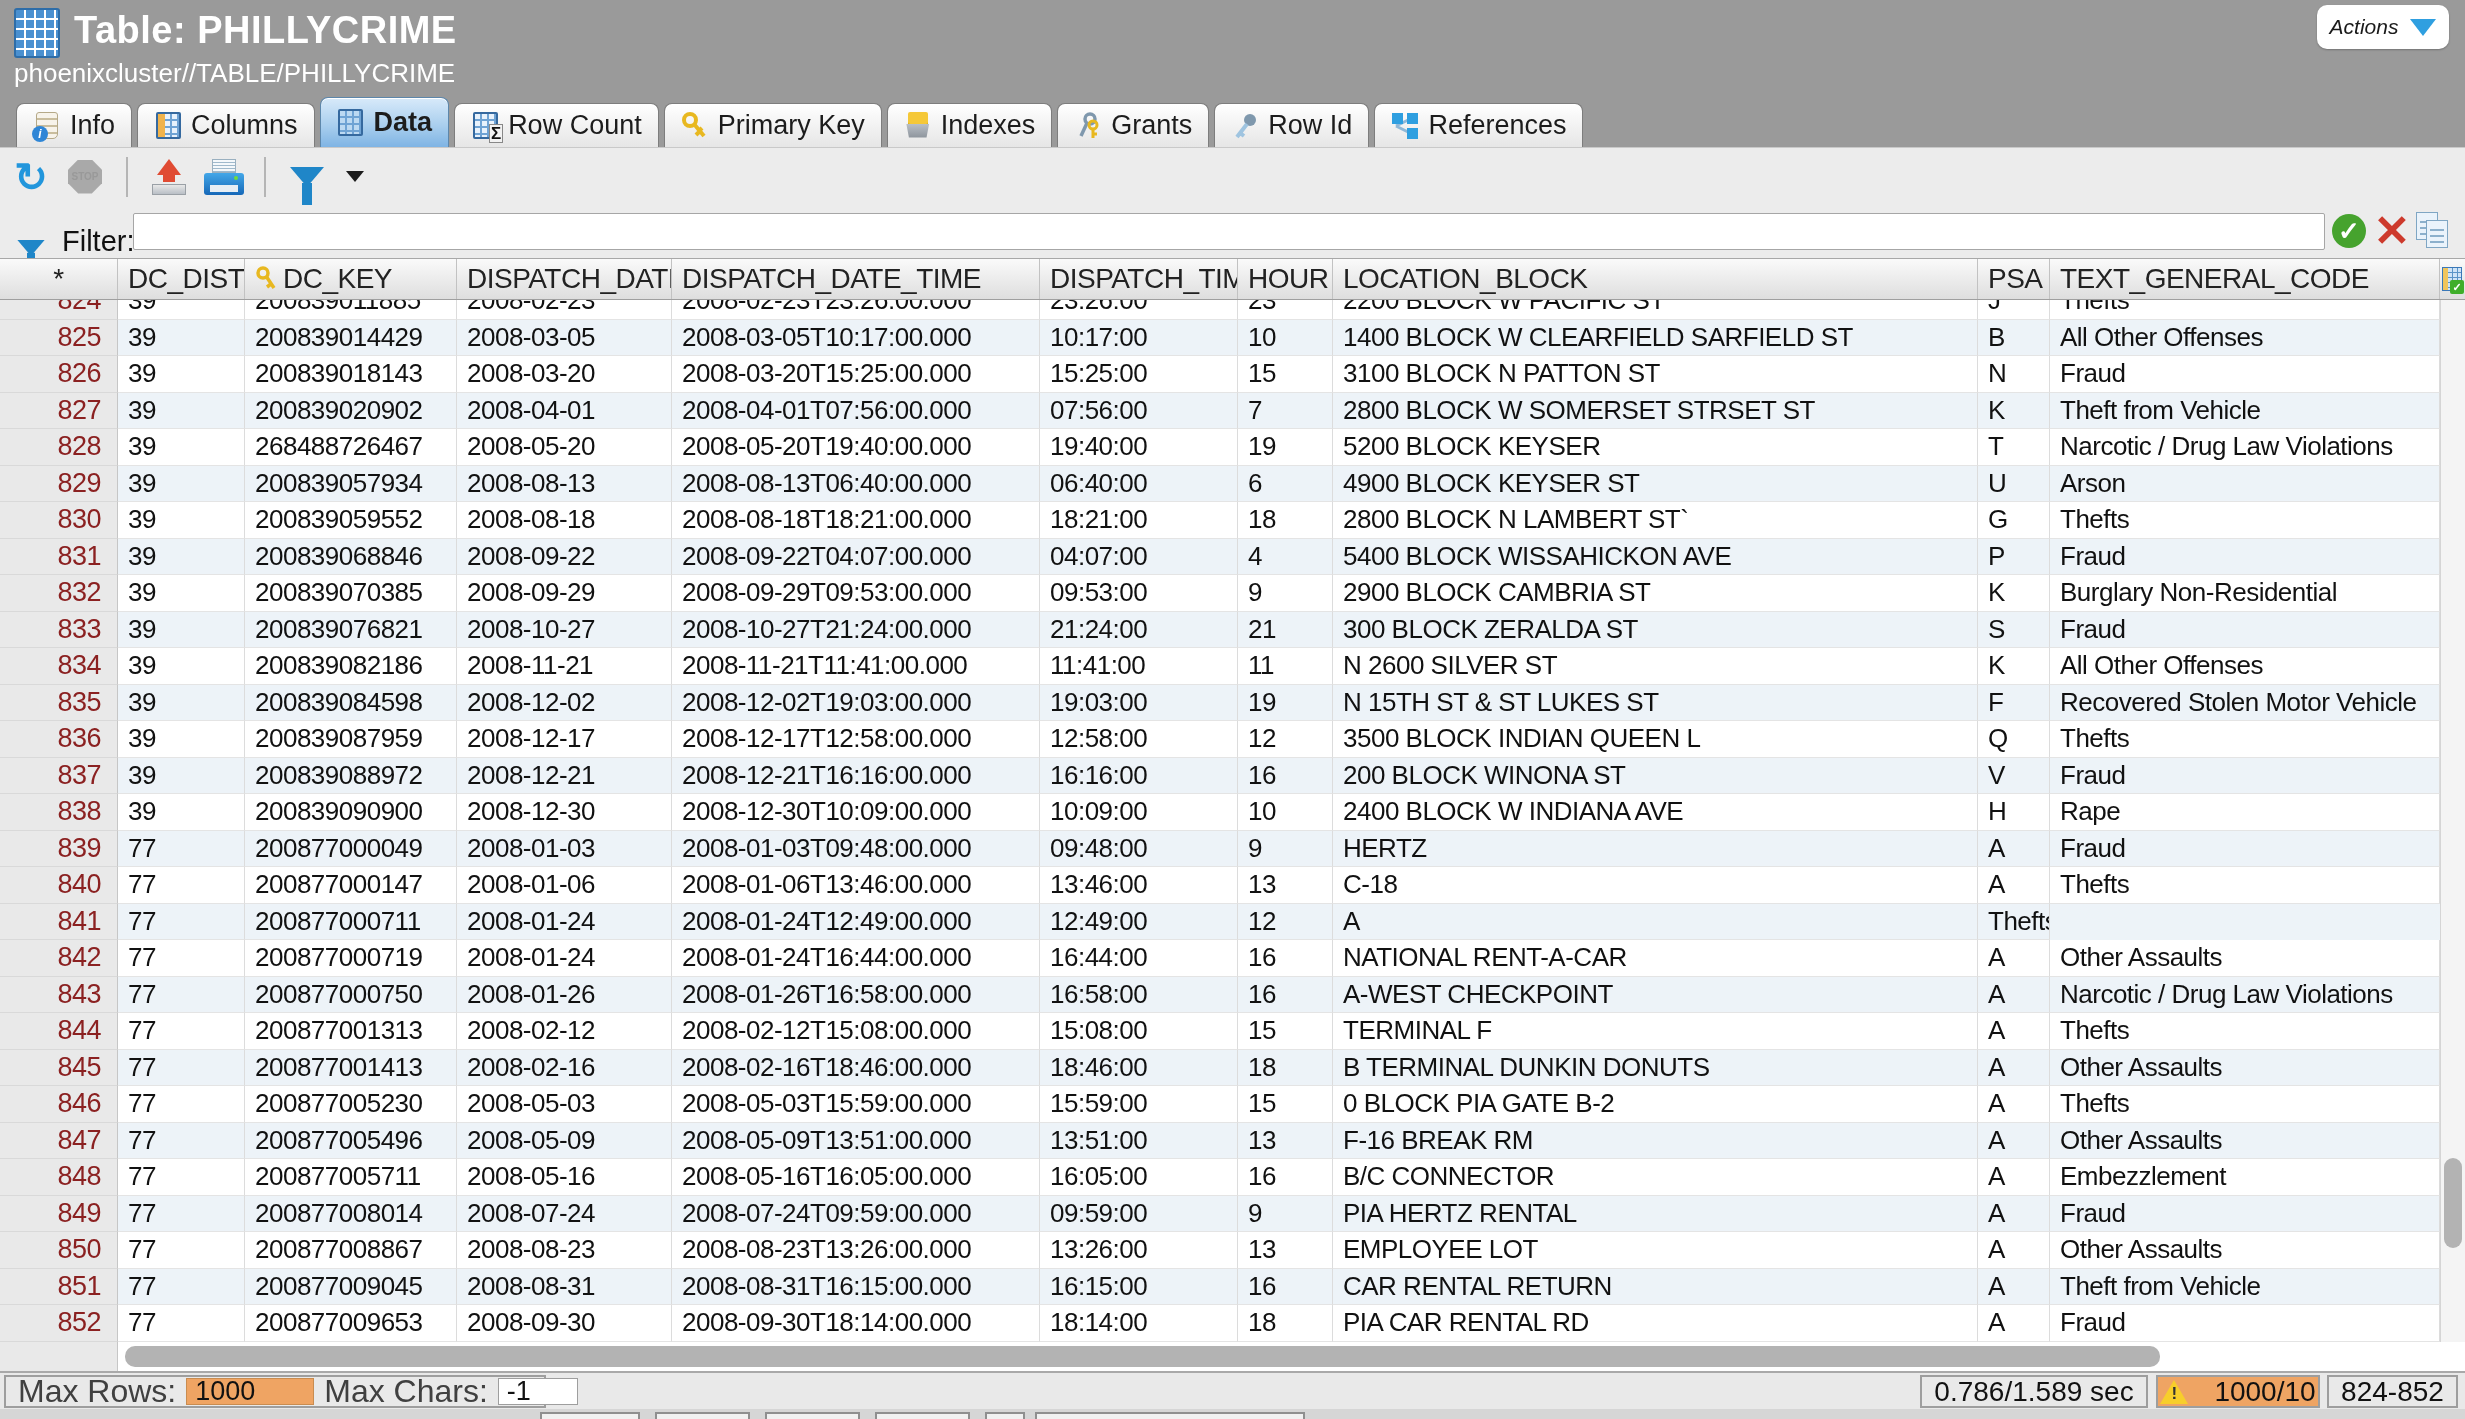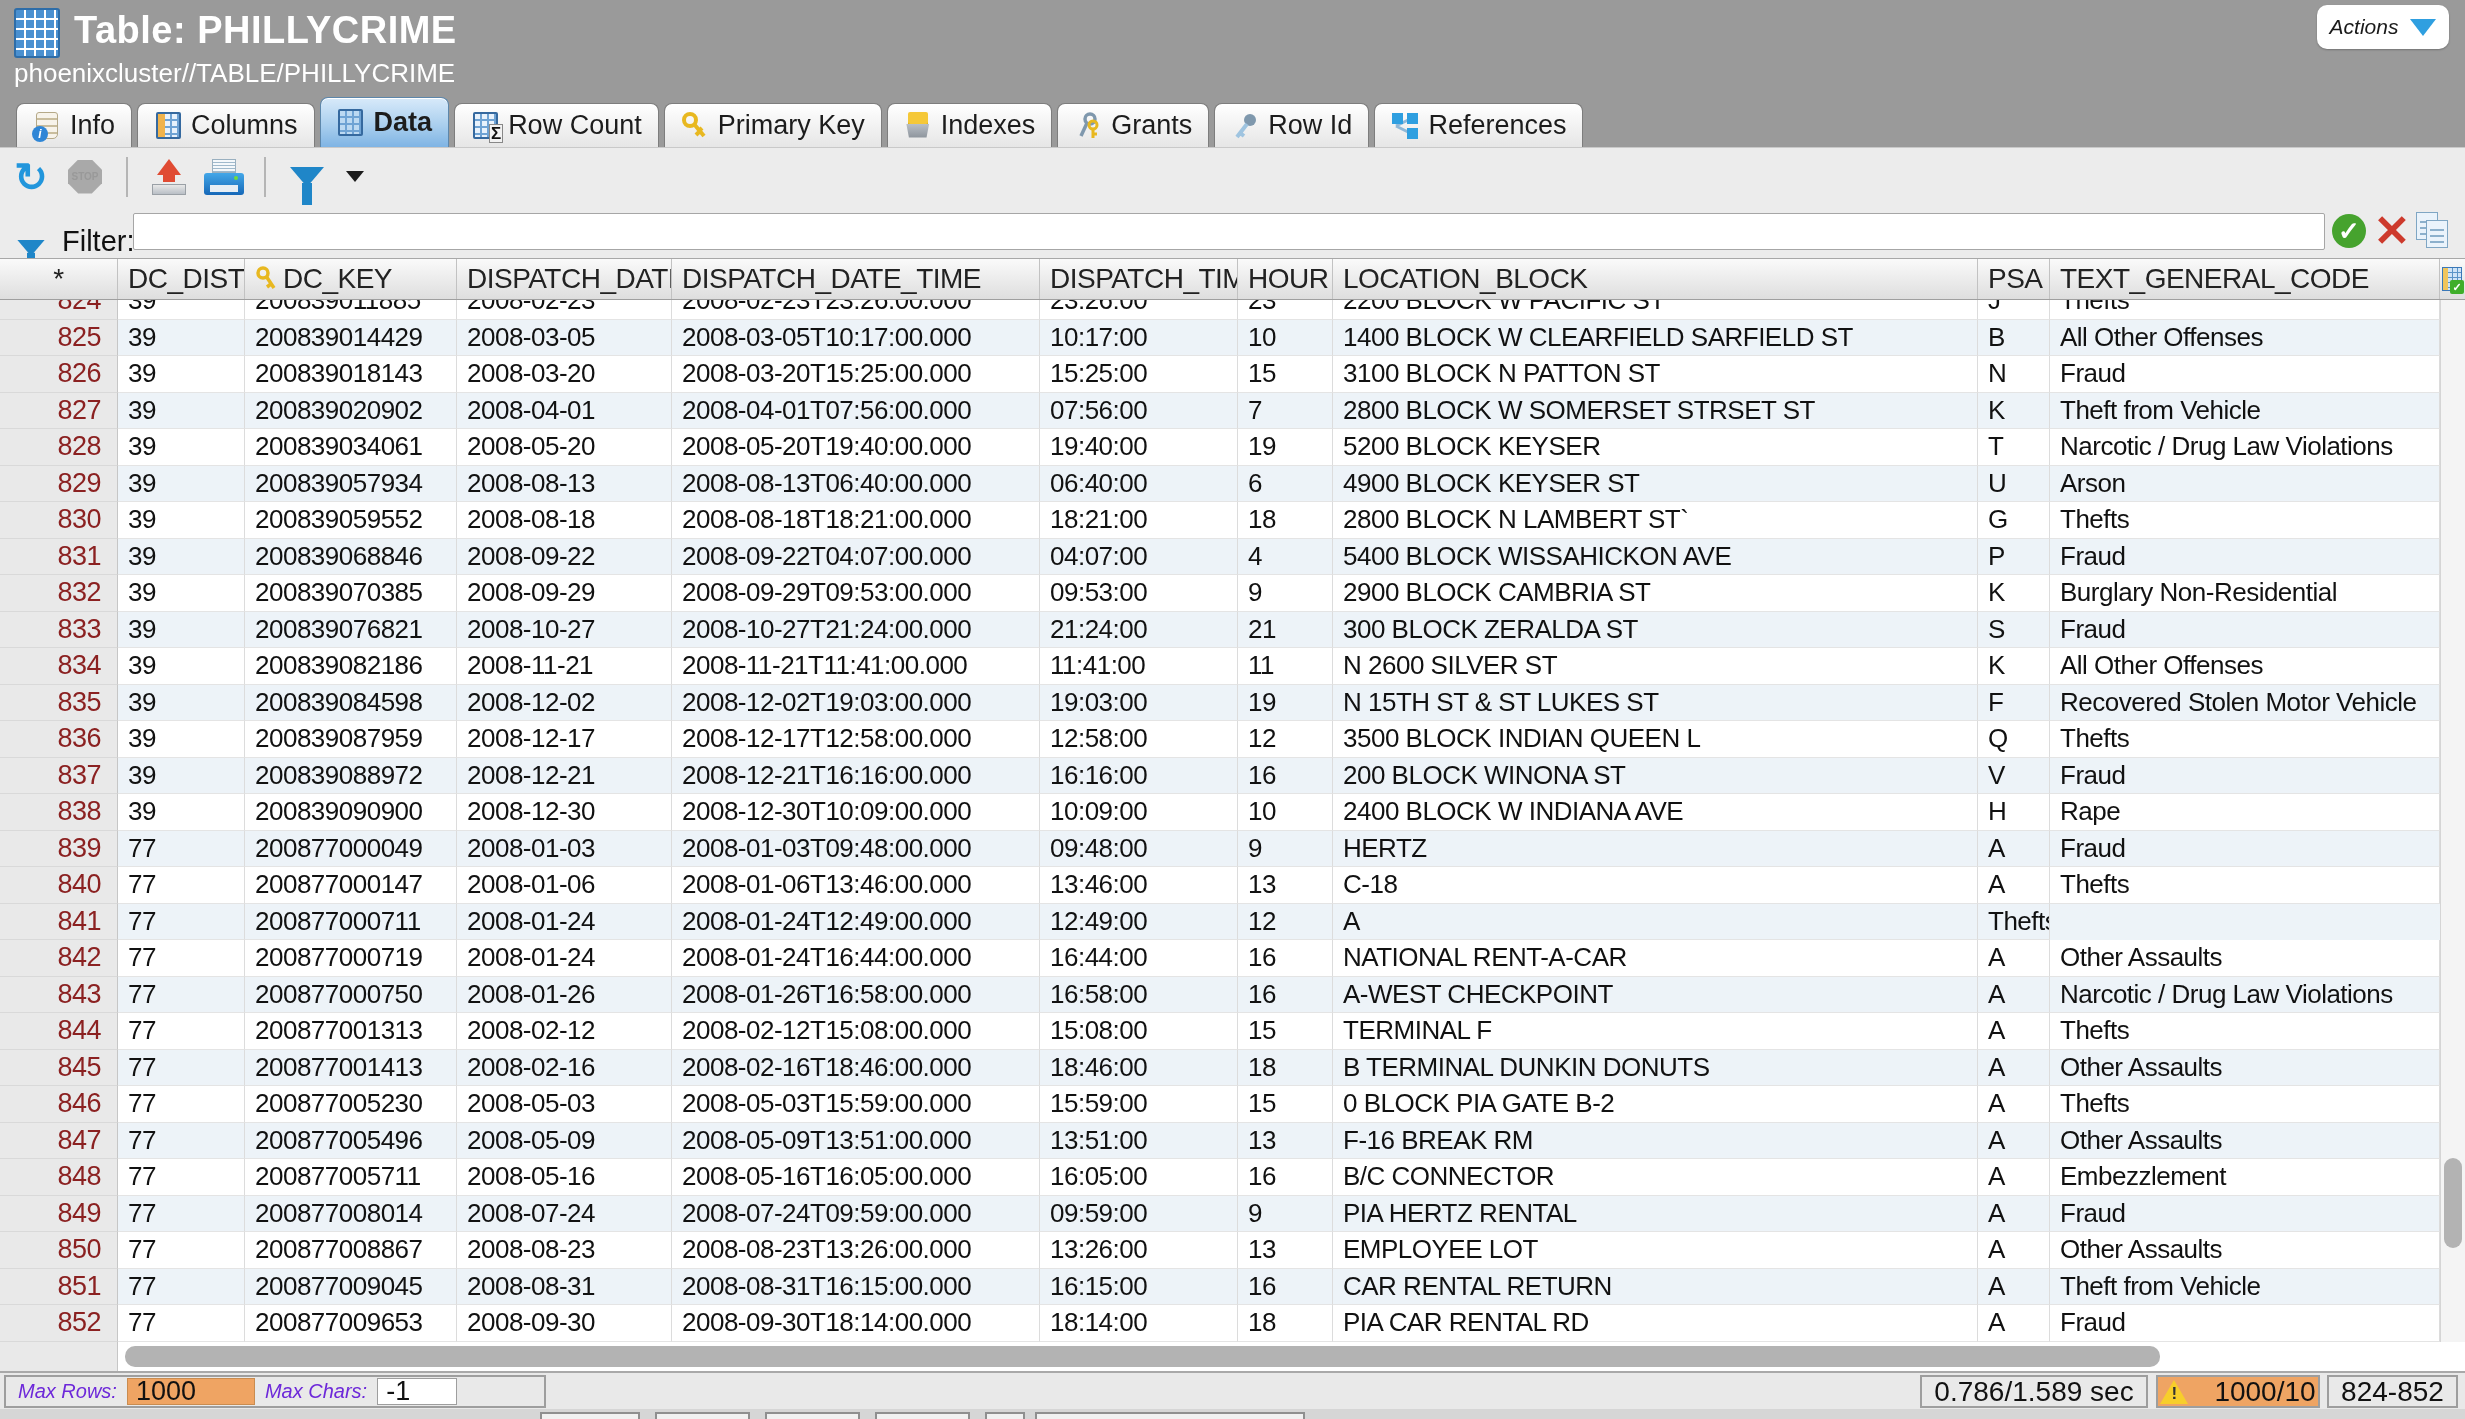--- a/index.html
+++ b/index.html
@@ -113,21 +113,21 @@
   .below-rows { position:absolute; top:1084px; left:0; width:2440px; height:29px; background:#ffffff; }
   .below-rows .numcol { position:absolute; left:0; top:0; width:118px; height:29px; background:#e9e9e9; border-right:1px solid #c6c6c6; }
   .hthumb { position:absolute; left:125px; top:4px; width:2035px; height:21px; background:#b3b3b3; border-radius:10px; }
 
   .vscroll { position:absolute; top:42px; right:0; width:25px; height:1042px; background:#f4f4f4; border-left:1px solid #d5d5d5; }
   .vthumb { position:absolute; left:3px; top:858px; width:18px; height:90px; background:#b3b3b3; border-radius:9px; }
 
   
   .statusbar { position:absolute; top:1371px; left:0; width:2465px; height:38px; background:#e9e9e9; border-top:2px solid #a9a9a9; }
   .maxbox { position:absolute; left:4px; top:2px; width:542px; height:33px; border:2px solid #9e9e9e; display:flex; align-items:center; gap:10px; padding-left:12px; }
-  .sb-label { font-size:20px; color:#6d28d9; white-space:nowrap;font-style:italic; }
+  .sb-label { font-size:32px; color:#404040; white-space:nowrap; }
   .maxrows-input { width:128px; height:27px; background:#efa463; border:1px solid #c98c50; font-size:27px; padding-left:8px; font-family:"Liberation Sans",sans-serif; color:#111; }
   .maxchars-input { width:80px; height:27px; background:#ffffff; border:1px solid #9e9e9e; font-size:27px; padding-left:8px; font-family:"Liberation Sans",sans-serif; color:#111; }
   .sb-box { position:absolute; top:2px; height:33px; border:2px solid #9e9e9e; display:flex; align-items:center; justify-content:center; font-size:28px; color:#111; background:#e9e9e9; white-space:nowrap; }
   .sb-box.timing { left:1920px; width:228px; }
   .sb-box.warn { left:2156px; width:164px; background:#efa463; gap:26px; }
   .sb-box.range { left:2327px; width:131px; }
   .warn-tri { width:0; height:0; border-left:14px solid transparent; border-right:14px solid transparent; border-bottom:24px solid #f7ce2b; position:relative; }
   .warn-tri:after { content:"!"; position:absolute; left:-3px; top:4px; font-size:17px; font-weight:bold; color:#333; }
 
   
@@ -361,21 +361,21 @@
             <div class="tcell c4">2008-04-01T07:56:00.000</div>
             <div class="tcell c5">07:56:00</div>
             <div class="tcell c6">7</div>
             <div class="tcell c7">2800 BLOCK W  SOMERSET STRSET ST</div>
             <div class="tcell c8">K</div>
             <div class="tcell c9">Theft from Vehicle</div>
           </div>
           <div class="trow">
             <div class="tcell c0">828</div>
             <div class="tcell c1">39</div>
-            <div class="tcell c2">200839034061</div>
+            <div class="tcell c2">268488726467</div>
             <div class="tcell c3">2008-05-20</div>
             <div class="tcell c4">2008-05-20T19:40:00.000</div>
             <div class="tcell c5">19:40:00</div>
             <div class="tcell c6">19</div>
             <div class="tcell c7">5200 BLOCK KEYSER</div>
             <div class="tcell c8">T</div>
             <div class="tcell c9">Narcotic / Drug Law Violations</div>
           </div>
           <div class="trow alt">
             <div class="tcell c0">829</div>

